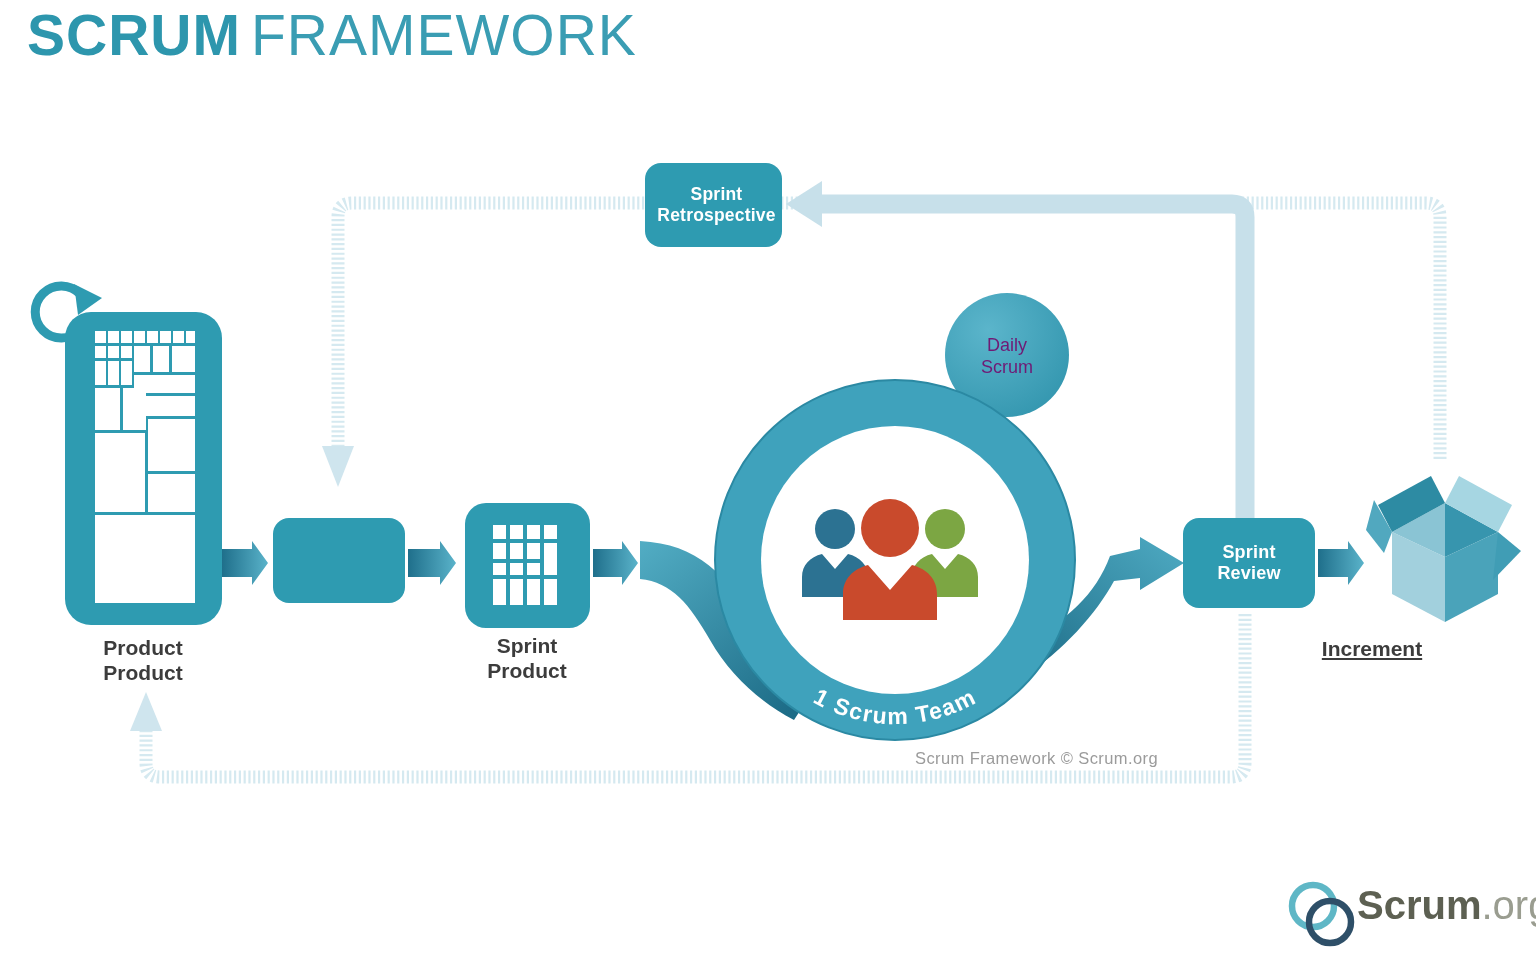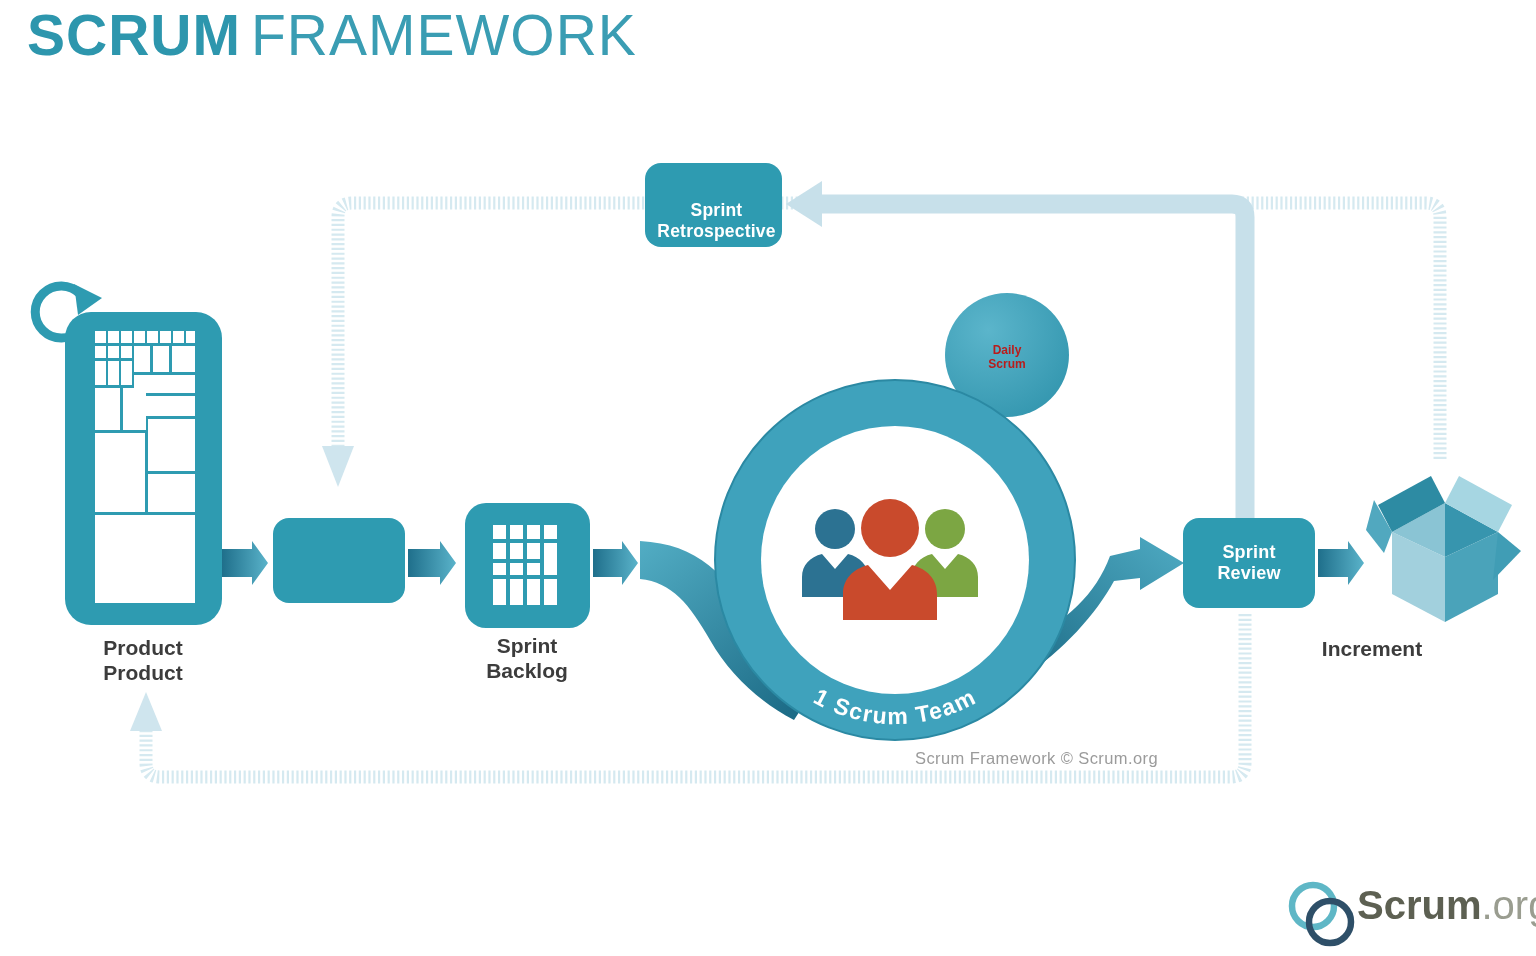--- a/index.html
+++ b/index.html
@@ -8,21 +8,21 @@
   #diagram{position:absolute;left:0;top:0;}
   .overlay{position:absolute;left:0;top:0;width:1536px;height:956px;pointer-events:none;}
   .title{position:absolute;left:27px;top:2px;font-size:57px;letter-spacing:1px;color:#2D96AD;white-space:nowrap;}
   .title .t-bold{font-weight:800;}
   .title .t-light{font-weight:300;color:#3A9DB3;margin-left:10px;}
   .boxlbl{position:absolute;display:flex;align-items:center;justify-content:center;text-align:center;
           color:#ffffff;font-weight:700;font-size:18px;line-height:1.18;letter-spacing:.2px;}
   .boxlbl .inner{width:100px;}
   .caption{position:absolute;text-align:center;color:#3C3C3C;font-weight:700;font-size:21px;line-height:1.18;}
   .daily{position:absolute;left:957px;top:322px;width:100px;height:70px;display:flex;align-items:center;justify-content:center;
-         text-align:center;color:#b91c1c;font-weight:700;font-size:12px;line-height:1.2;}
+         text-align:center;color:#701a75;font-weight:400;font-size:18px;line-height:1.2;}
   .daily .inner{width:64px;}
   .copyright{position:absolute;left:915px;top:749px;width:322px;text-align:left;
              font-size:16.5px;color:#9B9B9B;letter-spacing:.4px;font-weight:400;}
   .logo-text{position:absolute;left:1357px;top:883px;font-size:40px;white-space:nowrap;}
   .logo-text .brand{font-weight:700;color:#5D6052;}
   .logo-text .tld{font-weight:400;color:#9A9D90;}
 </style>
 </head>
 <body>
 
@@ -172,30 +172,30 @@
 
 <div class="overlay">
 
   <div class="title">
     <span class="t-bold">SCRUM</span><span class="t-light">FRAMEWORK</span>
   </div>
 
   <div class="boxlbl" style="left:1183px;top:518px;width:132px;height:90px;">
     <div class="inner">Sprint Review</div>
   </div>
-  <div class="boxlbl" style="left:645px;top:163px;width:143px;height:84px;font-size:17.5px;margin-top:16px;">
+  <div class="boxlbl" style="left:645px;top:163px;width:143px;height:84px;font-size:17.5px;">
     <div class="inner" style="width:122px;">Sprint Retrospective</div>
   </div>
   <div class="daily">
     <div class="inner">Daily Scrum</div>
   </div>
 
   <div class="caption" style="left:88px;top:636px;width:110px;">Product Product</div>
-  <div class="caption" style="left:472px;top:634px;width:110px;">Sprint Backlog</div>
-  <div class="caption" style="left:1292px;top:637px;width:160px;">Increment</div>
+  <div class="caption" style="left:472px;top:634px;width:110px;">Sprint Product</div>
+  <div class="caption" style="left:1292px;top:637px;width:160px;text-decoration:underline;">Increment</div>
 
   <div class="copyright">Scrum Framework © Scrum.org</div>
 
   <div class="logo-text">
     <span class="brand">Scrum</span><span class="tld">.org</span>
   </div>
 </div>
 
 </div>
 

